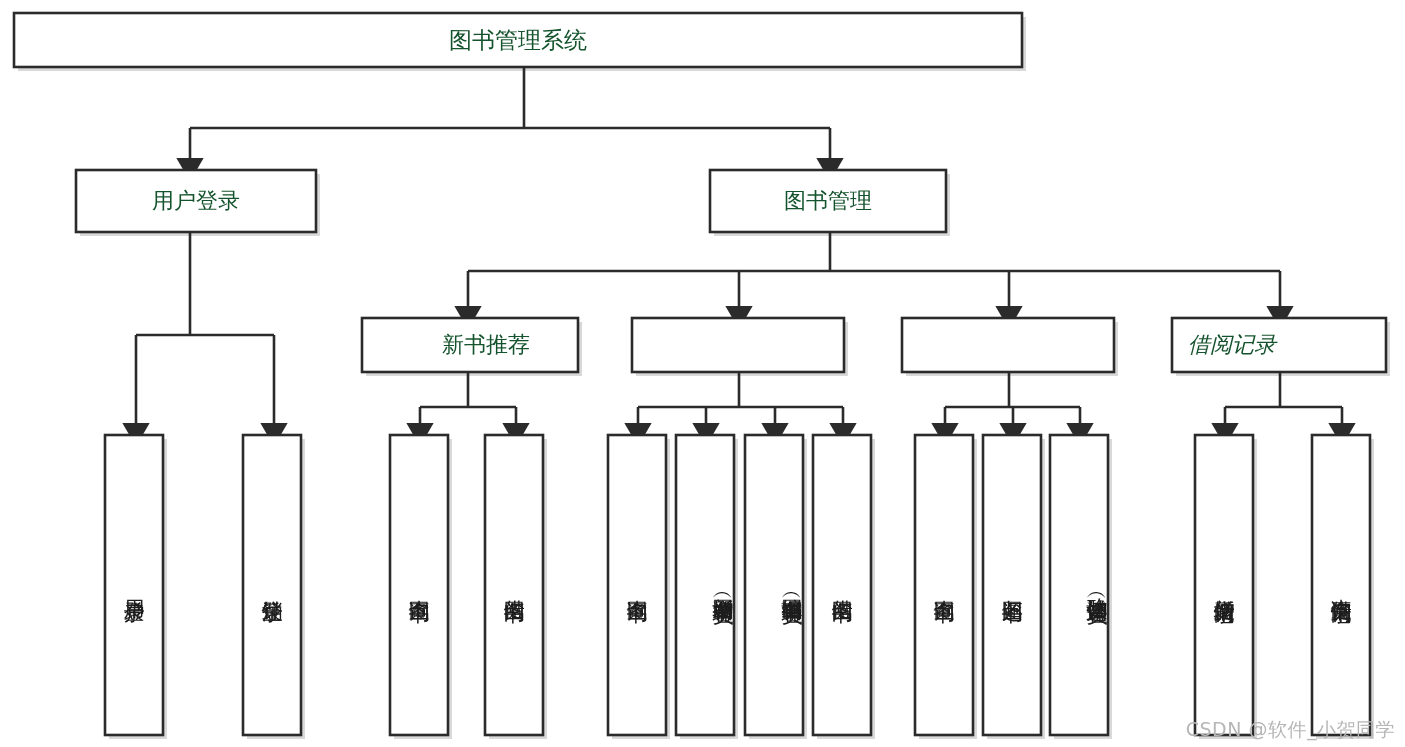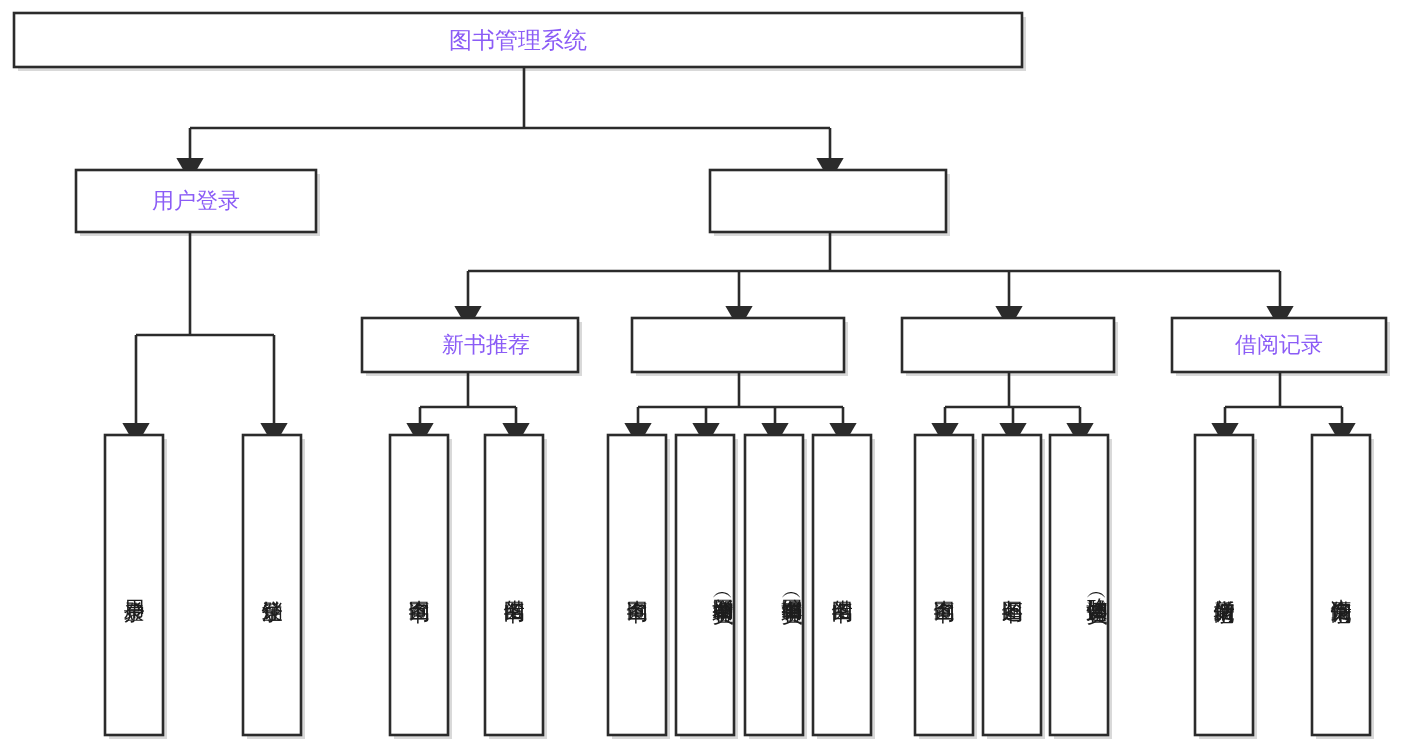--- a/index.html
+++ b/index.html
@@ -59,21 +59,21 @@
     white-space: nowrap;
     pointer-events: none;
   }
   .horiz-text-wrap {
     position: absolute;
     display: flex;
     align-items: center;
     justify-content: center;
     font-family: "DejaVu Sans", "Liberation Sans", sans-serif;
     font-size: 22px;
-    color: #8b5cf6;
+    color: #14532d;
     white-space: nowrap;
     pointer-events: none;
   }
   #root-title-wrap { font-size: 23px; }
   .watermark {
     position: absolute;
     right: 10px;
     bottom: 4px;
     font-family: "DejaVu Sans", "Liberation Sans", sans-serif;
     font-size: 19px;
@@ -194,25 +194,28 @@
     </g>
   </svg>
 
   <div class="horiz-text-wrap" id="root-title-wrap" style="left:14px; top:13px; width:1008px; height:54px;">
     <span>图书管理系统</span>
   </div>
 
   <div class="horiz-text-wrap" style="left:76px; top:170px; width:240px; height:62px;">
     <span>用户登录</span>
   </div>
+  <div class="horiz-text-wrap" style="left:710px; top:170px; width:236px; height:62px;">
+    <span>图书管理</span>
+  </div>
 
   <div class="horiz-text-wrap" style="left:362px; top:318px; width:216px; height:54px;padding-left:16px;">
     <span>新书推荐</span>
   </div>
-  <div class="horiz-text-wrap" style="left:1172px; top:318px; width:214px; height:54px;">
+  <div class="horiz-text-wrap" style="left:1116px; top:318px; width:232px; height:54px;font-style:italic;">
     <span>借阅记录</span>
   </div>
 
   <div class="vert-text-wrap" style="left:105px; top:435px; width:58px; height:300px;">
     <span>用户登录</span>
   </div>
   <div class="vert-text-wrap" style="left:243px; top:435px; width:58px; height:300px;">
     <span>注销登录</span>
   </div>
 
@@ -246,14 +249,15 @@
     <span>确认归还（管理员）</span>
   </div>
 
   <div class="vert-text-wrap" style="left:1195px; top:435px; width:58px; height:300px;">
     <span>新增借阅记录</span>
   </div>
   <div class="vert-text-wrap" style="left:1312px; top:435px; width:58px; height:300px;">
     <span>查询借阅记录</span>
   </div>
 
+  <div class="watermark">CSDN @软件_小贺同学</div>
 
 </div>
 
 </body></html>

